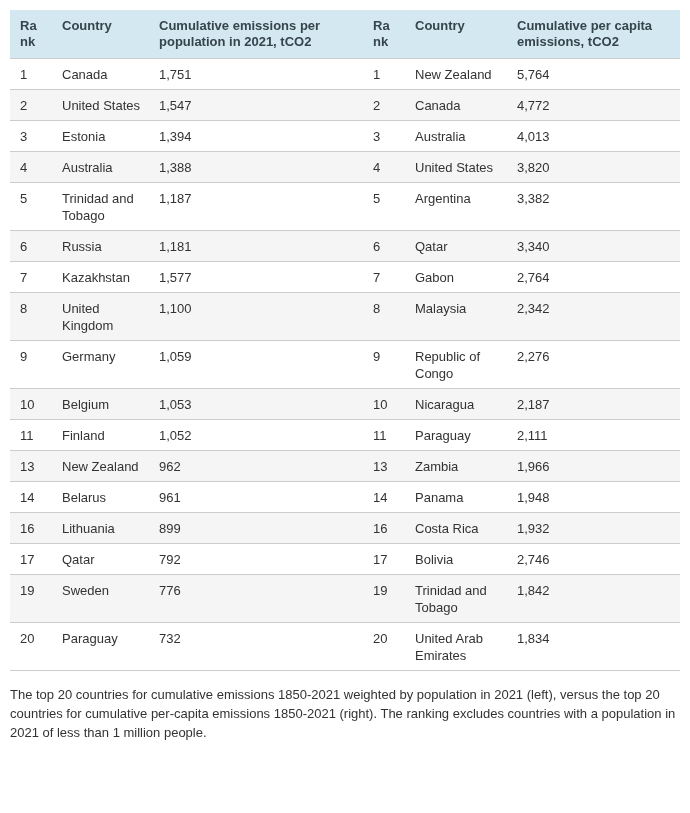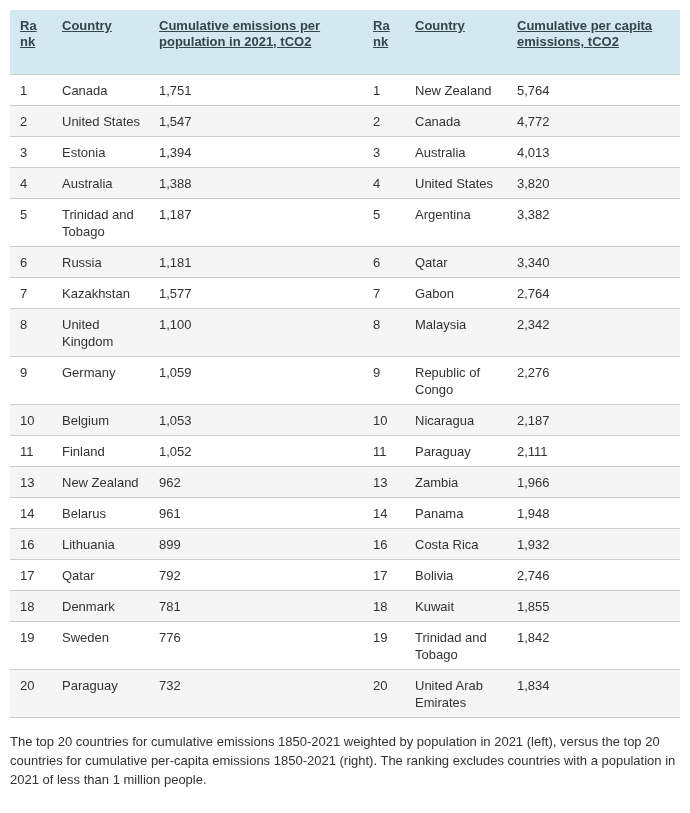--- a/index.html
+++ b/index.html
@@ -26,23 +26,22 @@
     padding: 7px 8px 6px 10px;
     line-height: 17px;
     word-wrap: break-word;
   }
   table.rankings thead th {
     background: #d3e8f0;
     color: #36444c;
     font-weight: bold;
     line-height: 16px;
     padding-top: 8px;
-    padding-bottom: 24px;
+    padding-bottom: 8px;
     border-bottom: 1px solid #cccccc;
-    text-decoration: underline;
   }
   table.rankings tbody td {
     color: #333333;
     border-bottom: 1px solid #cccccc;
   }
   table.rankings tbody tr:nth-child(even) {
     background: #f5f5f5;
   }
   .caption {
     width: 668px;
@@ -191,28 +190,20 @@
         </tr>
       <tr>
           <td>17</td>
           <td>Qatar</td>
           <td>792</td>
           <td>17</td>
           <td>Bolivia</td>
           <td>2,746</td>
         </tr>
       <tr>
-          <td>18</td>
-          <td>Denmark</td>
-          <td>781</td>
-          <td>18</td>
-          <td>Kuwait</td>
-          <td>1,855</td>
-        </tr>
-      <tr>
           <td>19</td>
           <td>Sweden</td>
           <td>776</td>
           <td>19</td>
           <td>Trinidad and Tobago</td>
           <td>1,842</td>
         </tr>
       <tr>
           <td>20</td>
           <td>Paraguay</td>

